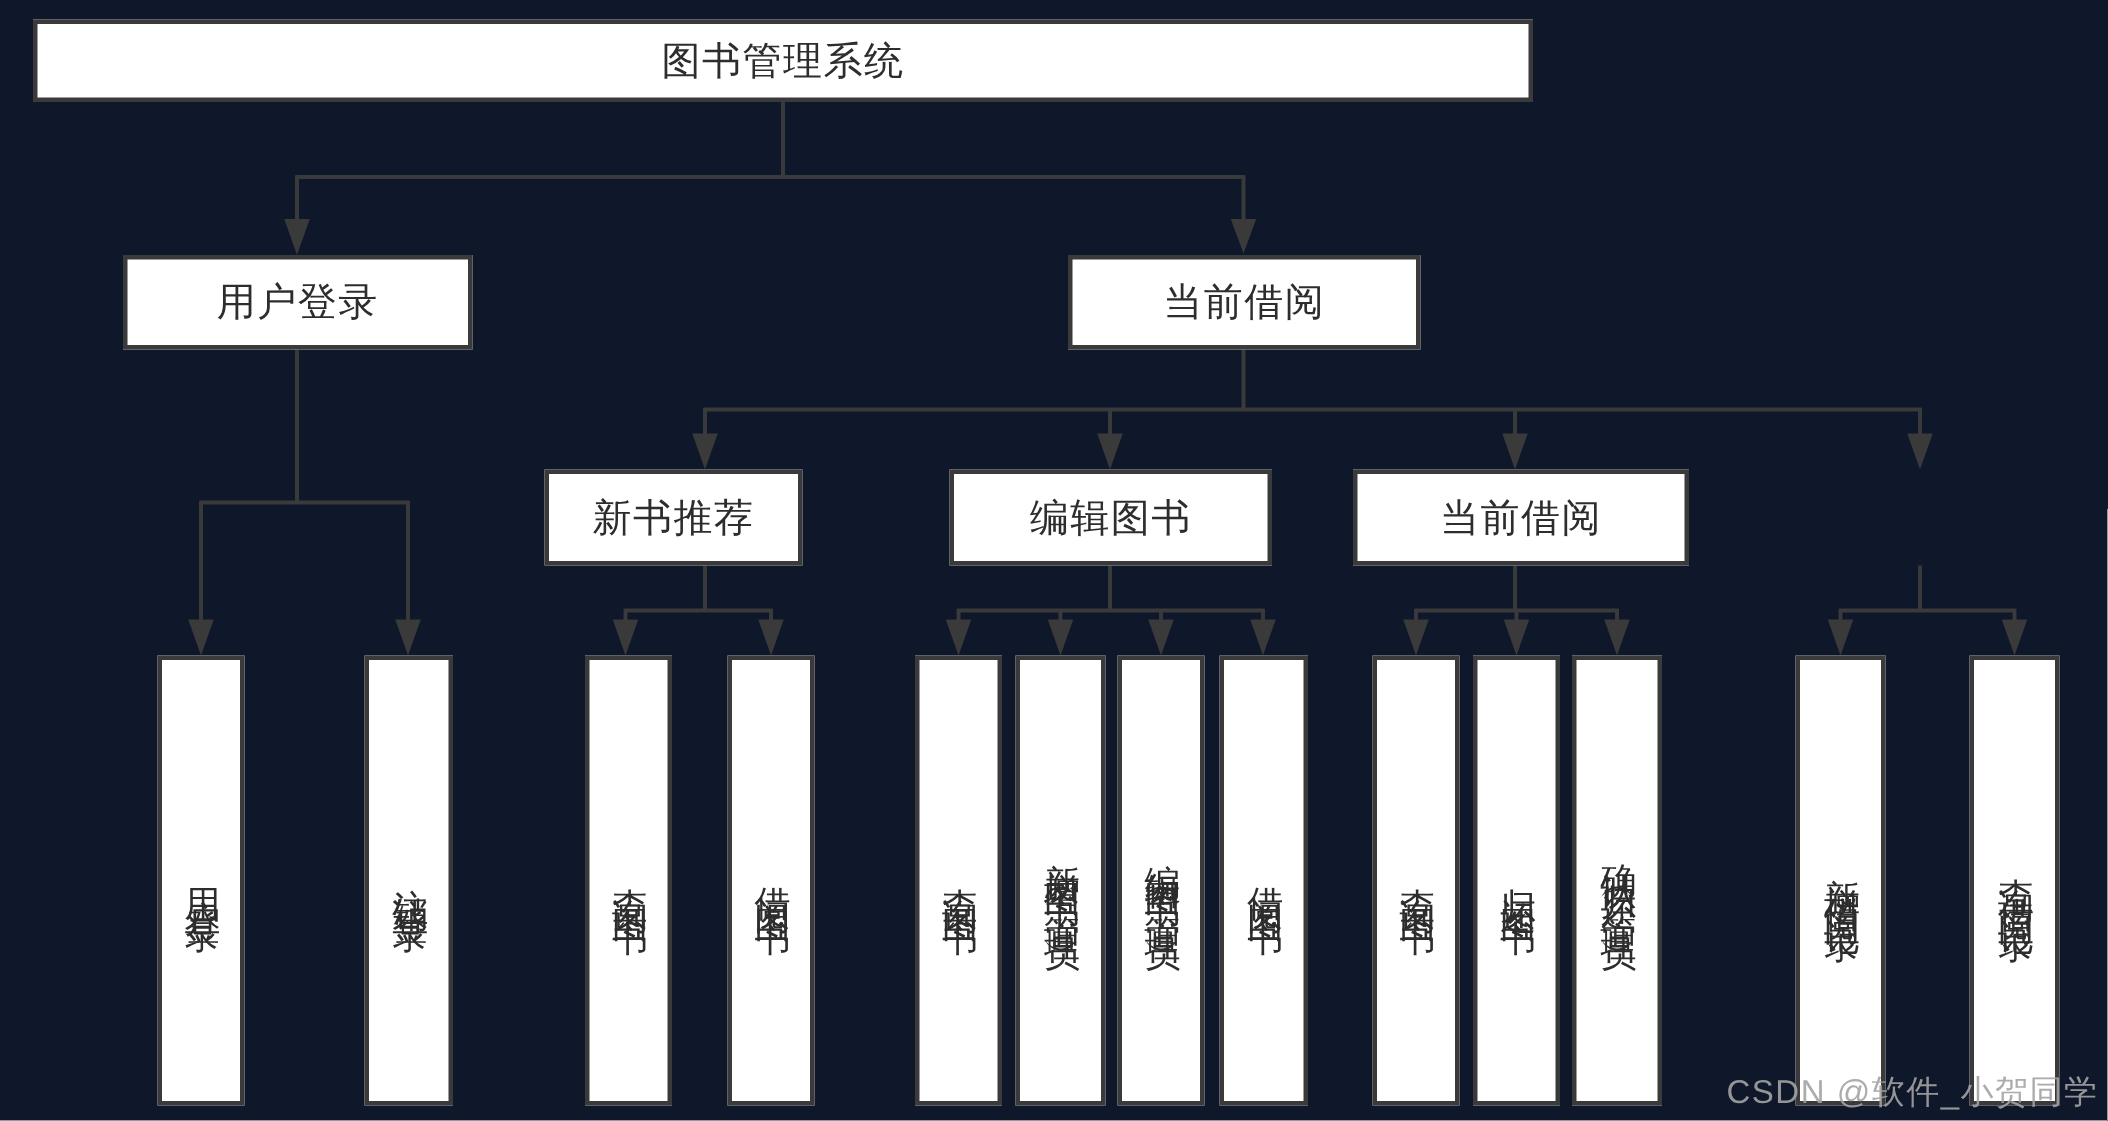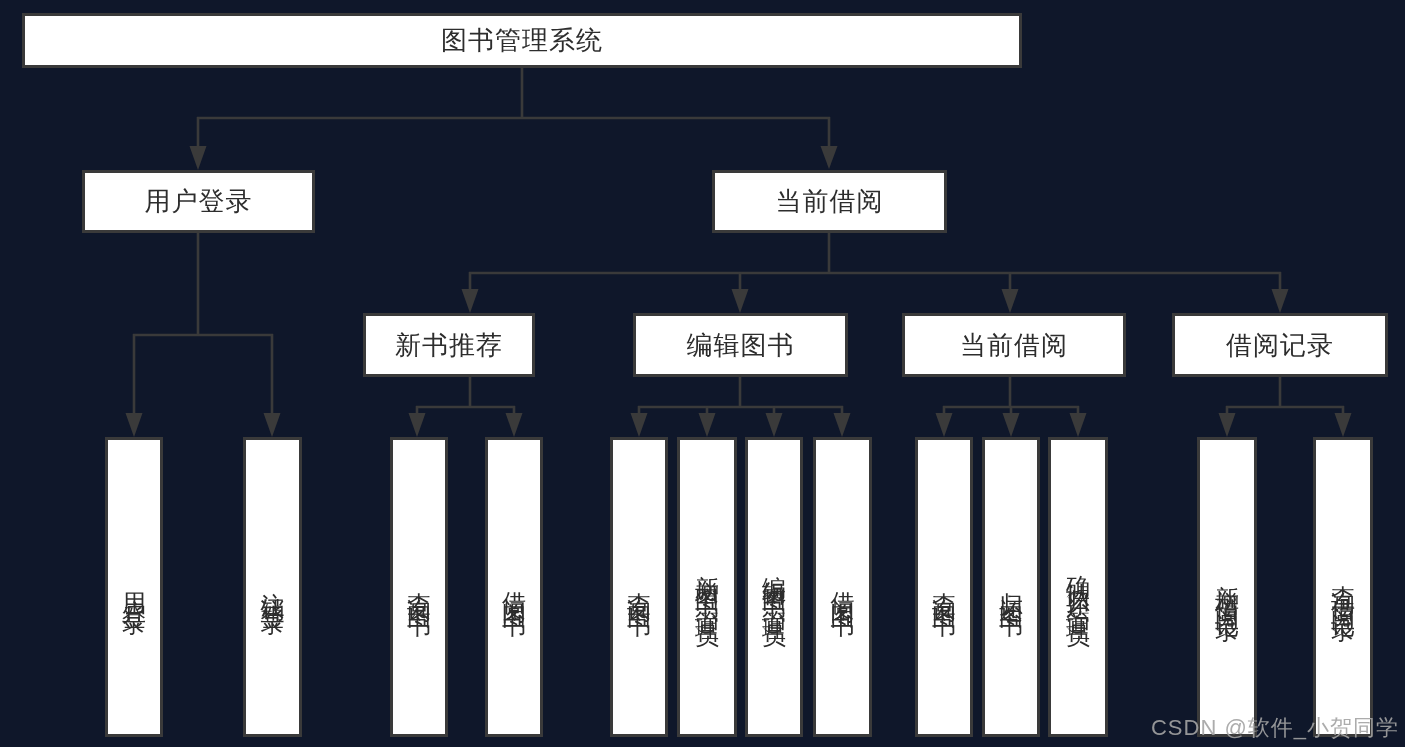--- a/index.html
+++ b/index.html
@@ -171,23 +171,20 @@
 
   <div class="box n-g0">
     <span>新书推荐</span>
   </div>
   <div class="box n-g1">
     <span>编辑图书</span>
   </div>
   <div class="box n-g2">
     <span>当前借阅</span>
   </div>
-  <div class="box n-g3">
-    <span>借阅记录</span>
-  </div>
 
   <div class="vbox n-l0">
     <span class="vtext">用户登录</span>
   </div>
   <div class="vbox n-l1">
     <span class="vtext">注销登录</span>
   </div>
 
   <div class="vbox n-l2">
     <span class="vtext">查询图书</span>

